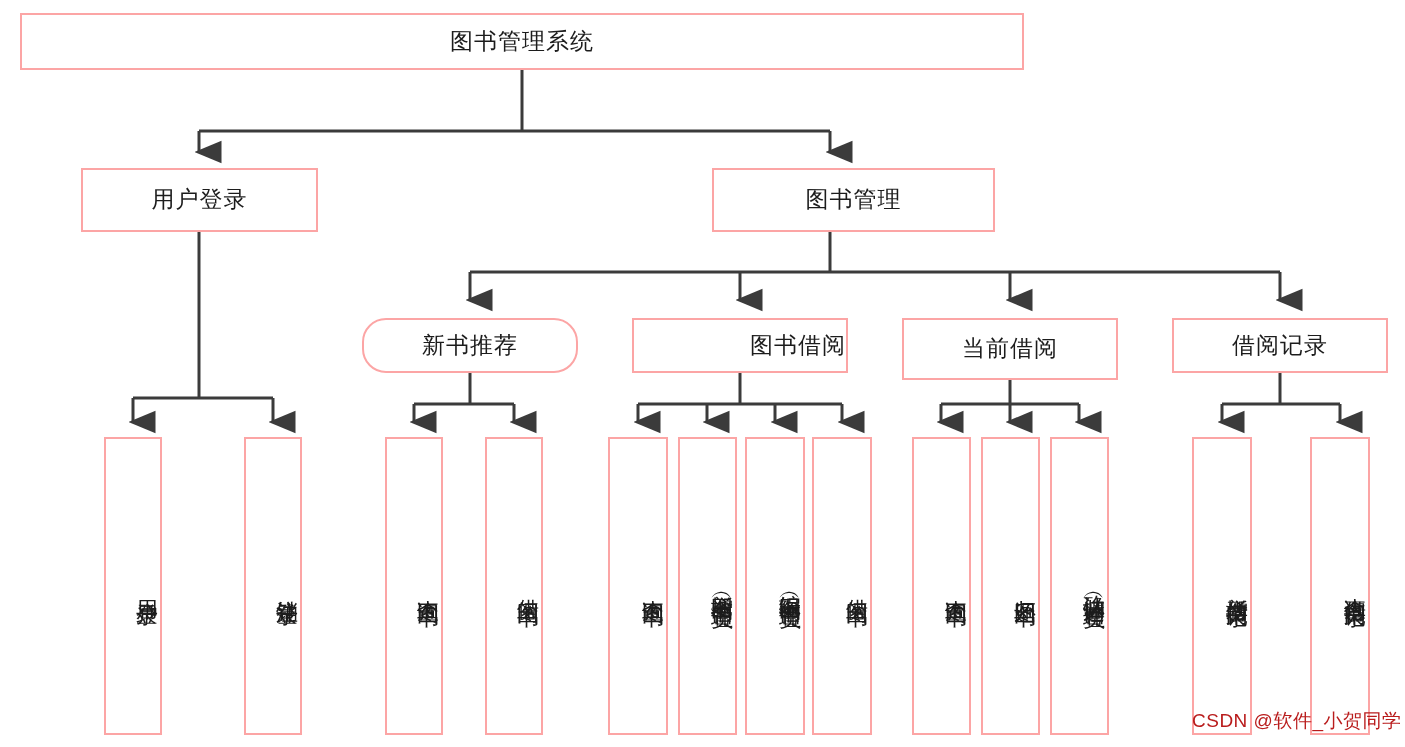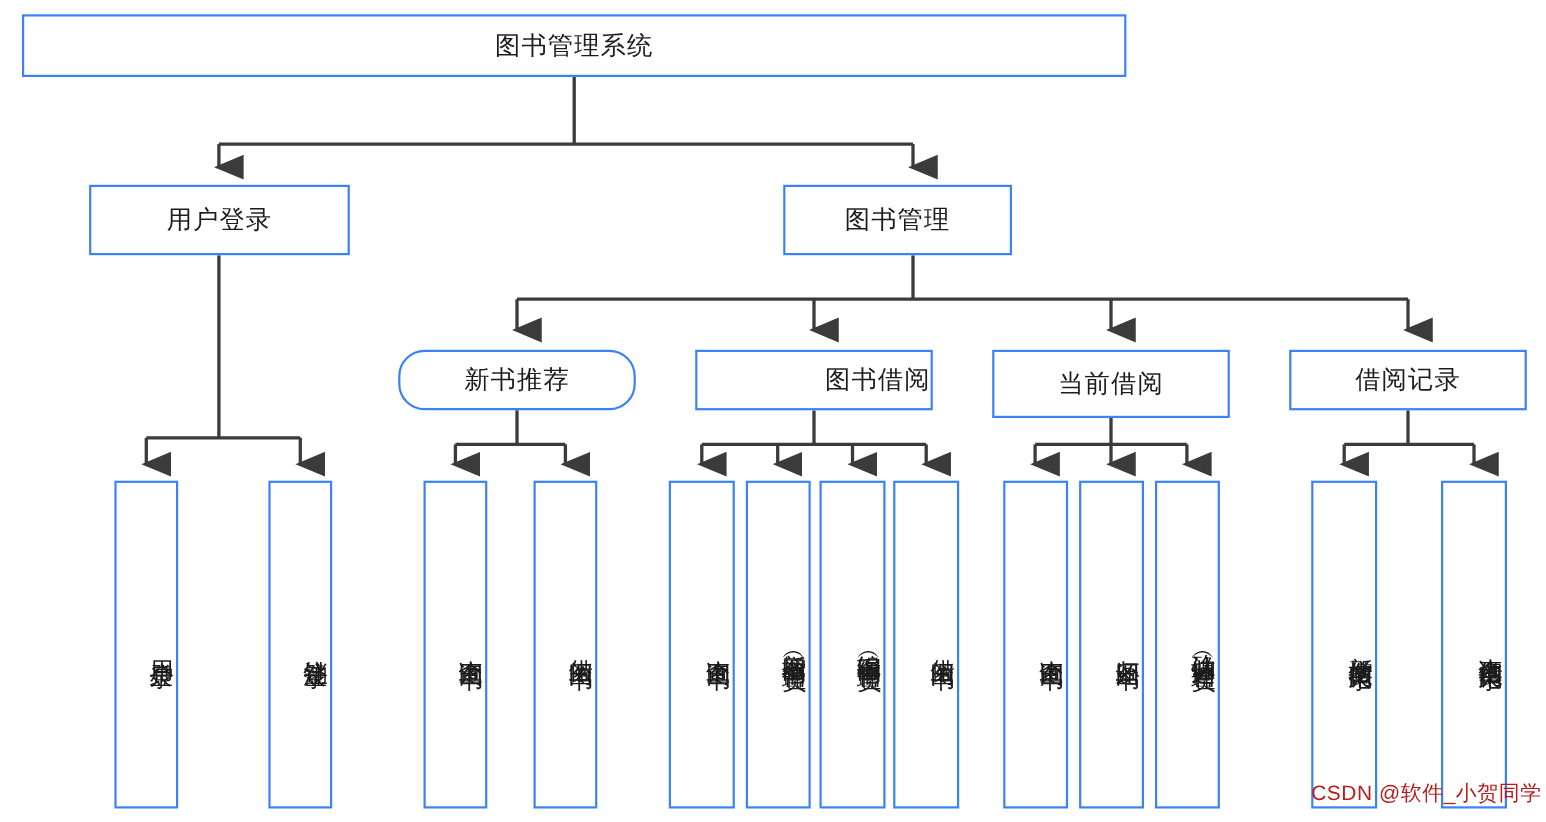--- a/index.html
+++ b/index.html
@@ -13,21 +13,21 @@
   #canvas {
     position: relative;
     width: 1405px;
     height: 747px;
     background: #ffffff;
     overflow: hidden;
   }
   .node {
     position: absolute;
     box-sizing: border-box;
-    border: 2px solid #3b82f6;
+    border: 2px solid #fca5a5;
     background: #ffffff;
     display: flex;
     align-items: center;
     justify-content: center;
     color: #1c1c1c;
     line-height: 1.18;
   }
   .node.horiz {
     font-size: 23px;
     letter-spacing: 1px;
@@ -123,21 +123,21 @@
   </svg>
 
   <div class="node horiz" style="left:20px; top:13px; width:1004px; height:57px;">
     <span>图书管理系统</span>
   </div>
 
   <div class="node horiz" style="left:81px; top:168px; width:237px; height:64px;">
     <span>用户登录</span>
   </div>
 
-  <div class="node horiz" style="left:712px; top:168px; width:208px; height:64px;">
+  <div class="node horiz" style="left:712px; top:168px; width:283px; height:64px;">
     <span>图书管理</span>
   </div>
 
   <div class="node horiz" style="left:362px; top:318px; width:216px; height:55px;border-radius:24px;">
     <span>新书推荐</span>
   </div>
 
   <div class="node horiz" style="left:632px; top:318px; width:216px; height:55px;justify-content:flex-end;">
     <span>图书借阅</span>
   </div>

